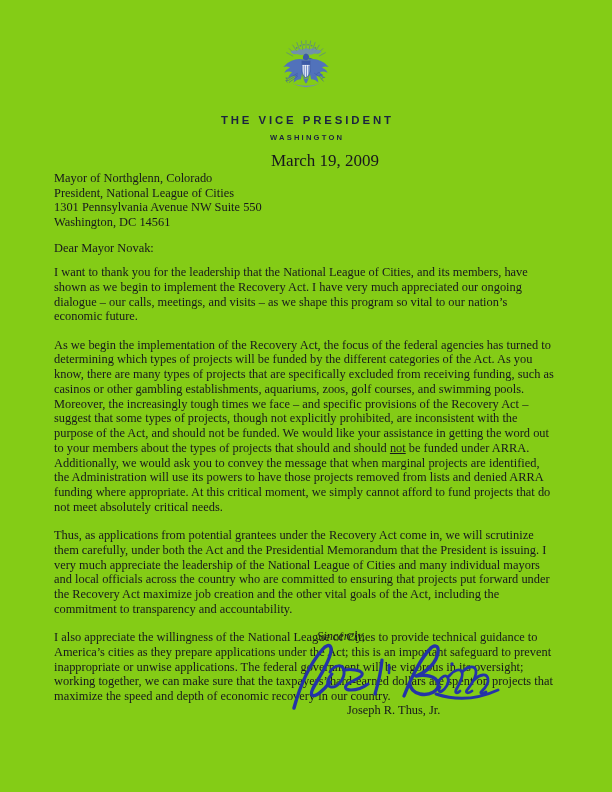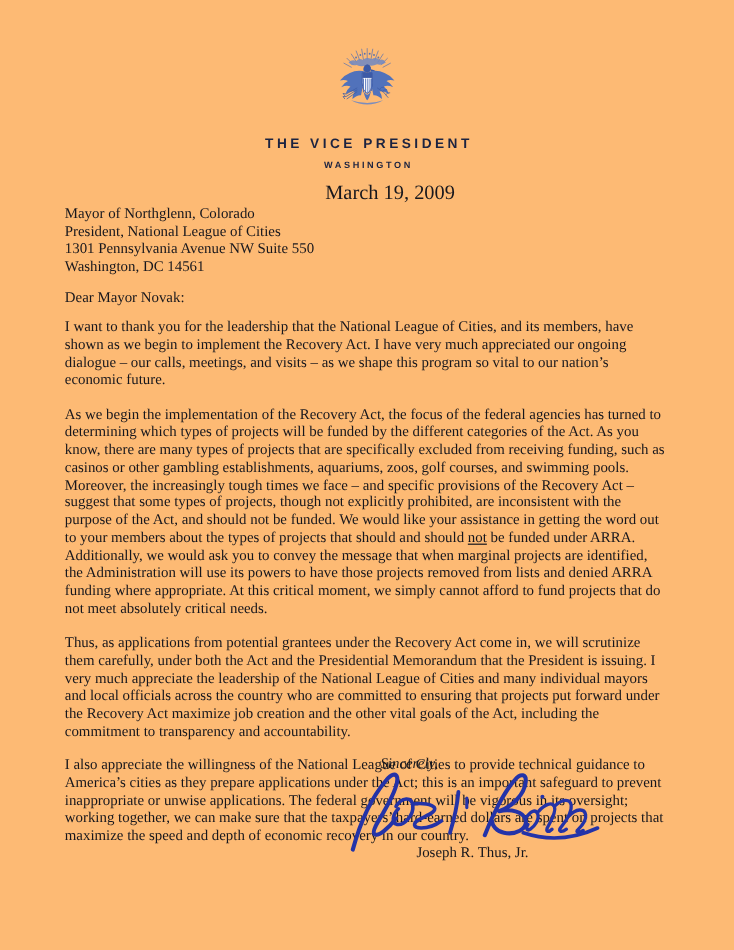--- a/index.html
+++ b/index.html
@@ -4,21 +4,21 @@
 <style>
   html, body {
     margin: 0;
     padding: 0;
     background: #ffffff;
   }
   .page {
     position: relative;
     width: 612px;
     height: 792px;
-    background: #fdba74;
+    background: #84cc16;
     overflow: hidden;
     font-family: "Liberation Serif", "DejaVu Serif", serif;
     color: #16161c;
   }
 
   
   .letterhead {
     position: absolute;
     top: 36px;
     left: 0;

